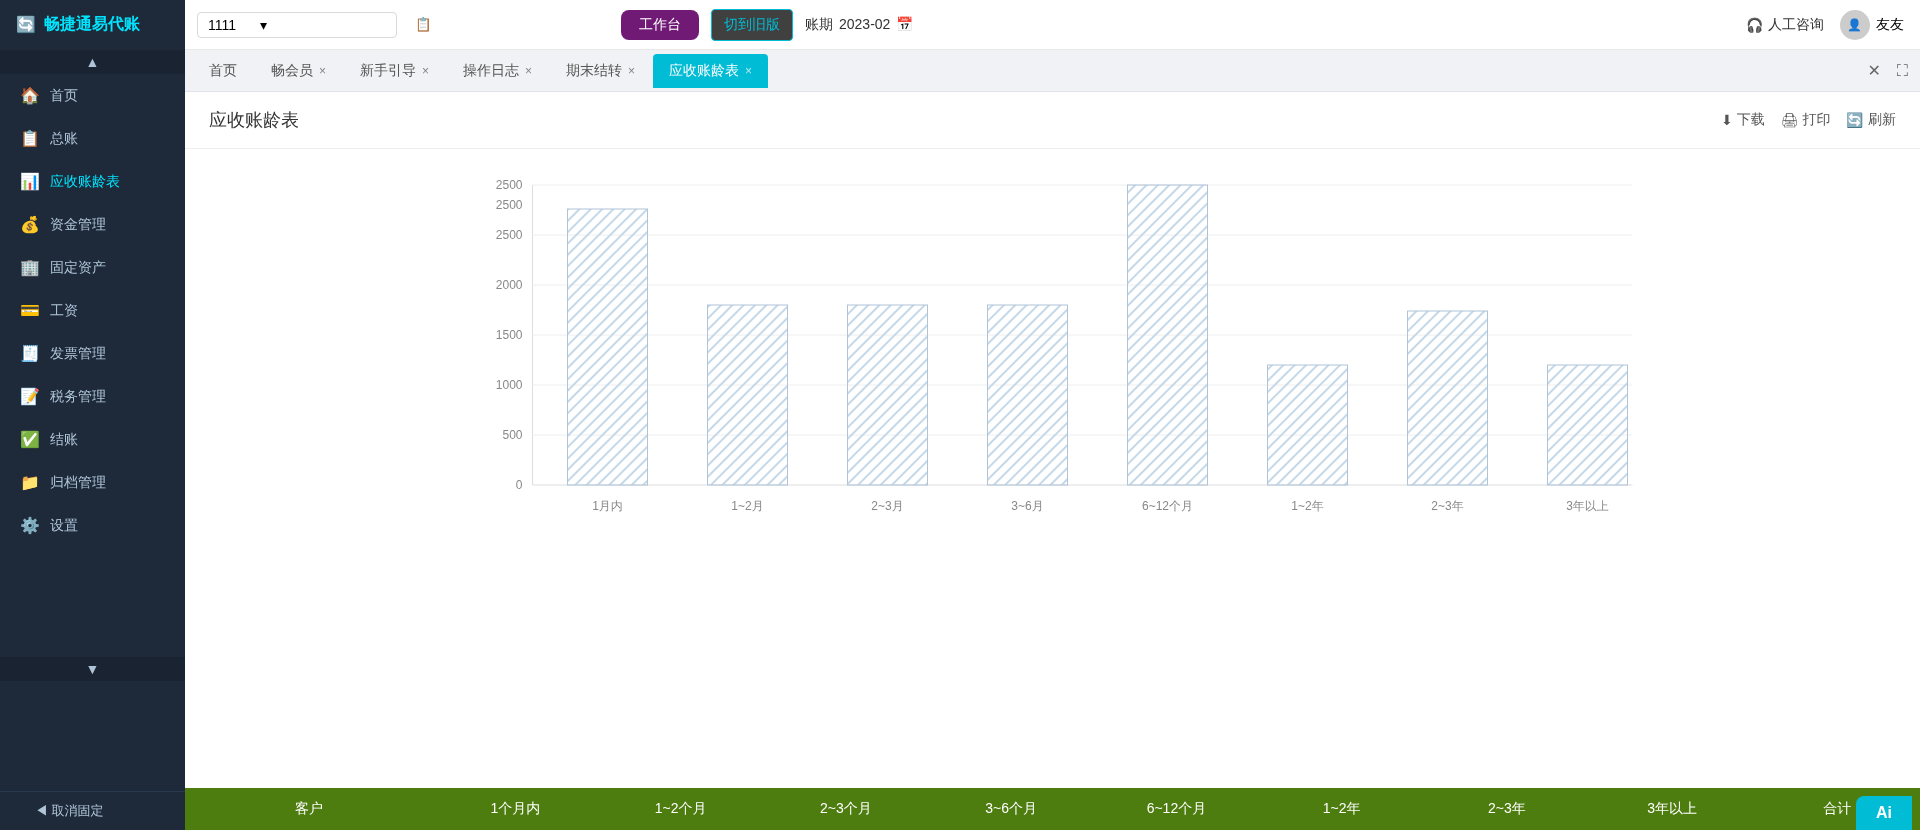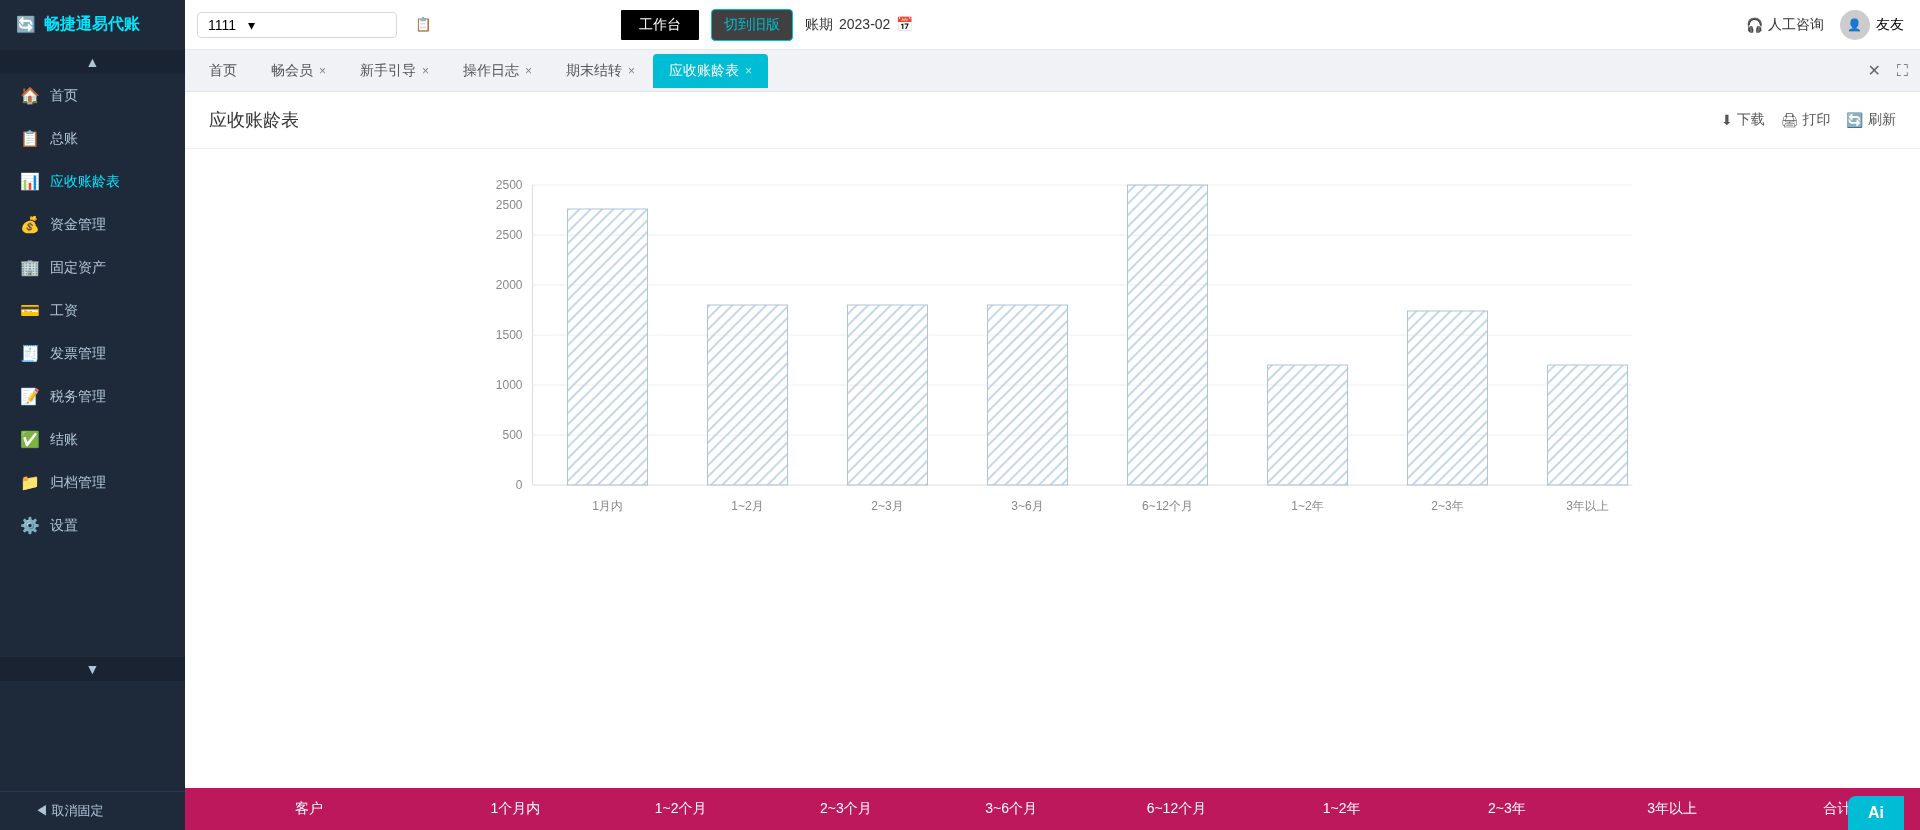--- a/index.html
+++ b/index.html
@@ -5,27 +5,27 @@
     * { box-sizing: border-box; margin: 0; padding: 0; }
     body { font-family: 'Microsoft YaHei', sans-serif; font-size: 14px; background: #f0f2f5; display: flex; flex-direction: column; height: 830px; overflow: hidden; }
 
     
     .header {
       display: flex; align-items: center; height: 50px;
       background: #fff; border-bottom: 1px solid #e8e8e8;
       padding: 0 16px; gap: 12px; flex-shrink: 0;
     }
     .header-company-select {
-      display: flex; align-items: center; gap: 12px;
+      display: flex; align-items: center; gap: 24px;
       border: 1px solid #d9d9d9; border-radius: 4px;
       padding: 4px 10px; cursor: pointer; min-width: 200px;
     }
     .header-workbench-btn {
-      background: #000000; color: #fff; border: none;
-      border-radius: 1px; padding: 6px 18px; cursor: pointer;
+      background: #701a75; color: #fff; border: none;
+      border-radius: 8px; padding: 6px 18px; cursor: pointer;
       font-size: 14px;
     }
     .header-switch-btn {
       border: 1px solid #00bcd4; color: #00bcd4; background: #404040;
       border-radius: 4px; padding: 6px 12px; cursor: pointer;
       font-size: 14px;
     }
     .header-period {
       display: flex; align-items: flex-start; gap: 6px; color: #333;
     }
@@ -135,21 +135,21 @@
       min-height: 400px; position: relative;
     }
 
     
     .chart-container {
       width: 100%; height: 380px; position: relative;
     }
 
     
     .table-header {
-      display: flex; background: #be185d; color: #fff;
+      display: flex; background: #4d7c0f; color: #fff;
       padding: 12px 0; flex-shrink: 0;
     }
     .table-header-cell {
       flex: 1; text-align: center; font-size: 14px;
     }
     .table-header-cell:first-child { flex: 1.5; }
 
     
     .hatch-bar {
       fill: url(#hatch);
@@ -363,13 +363,13 @@
         <div class="table-header-cell">1~2年</div>
         <div class="table-header-cell">2~3年</div>
         <div class="table-header-cell">3年以上</div>
         <div class="table-header-cell">合计</div>
       </div>
     </div>
 
   </div>
 </div>
 
-<div style="position:fixed;bottom:0;right:16px;background:#00bcd4;color:#fff;padding:8px 20px;font-size:16px;font-weight:bold;border-radius:8px 0 0 0;">Ai</div>
+<div style="position:fixed;bottom:0;right:8px;background:#00bcd4;color:#fff;padding:8px 20px;font-size:16px;font-weight:bold;border-radius:8px 0 0 0;">Ai</div>
 
 </body></html>

